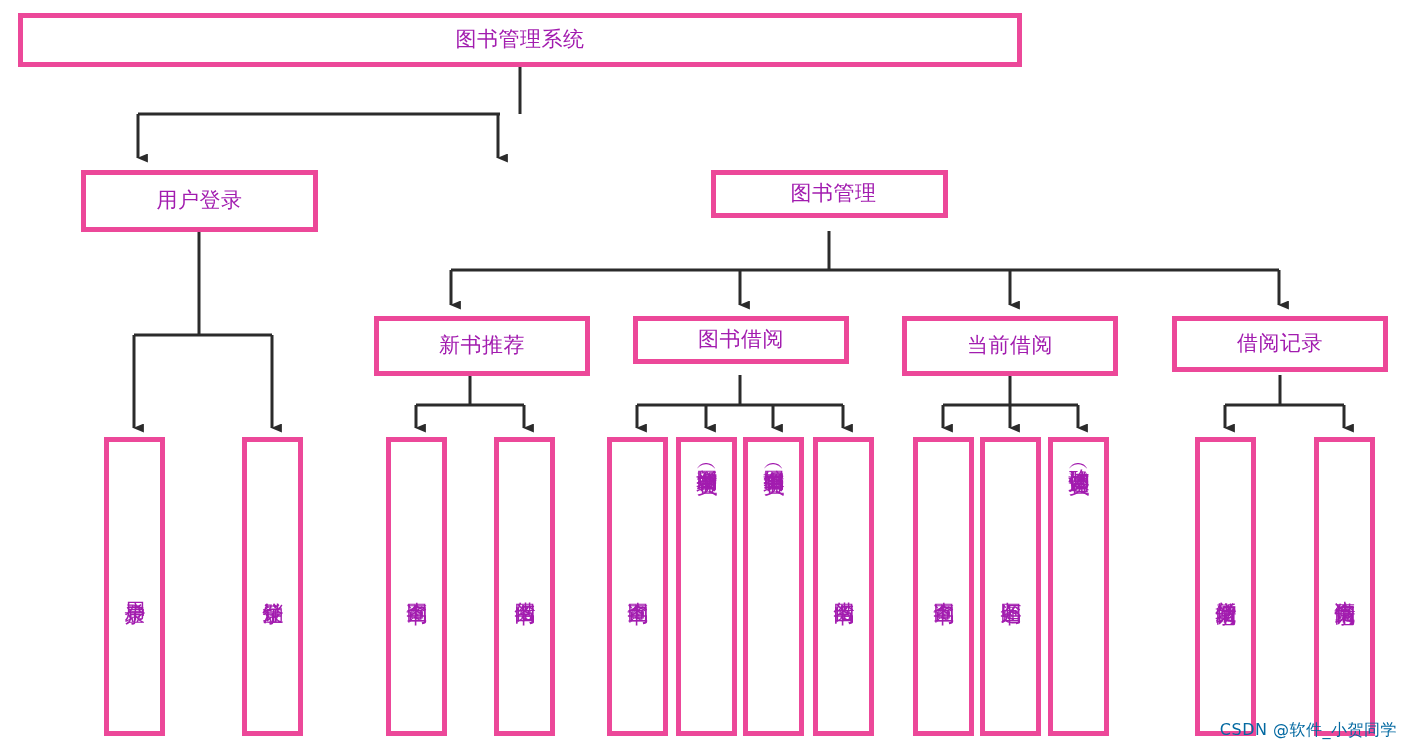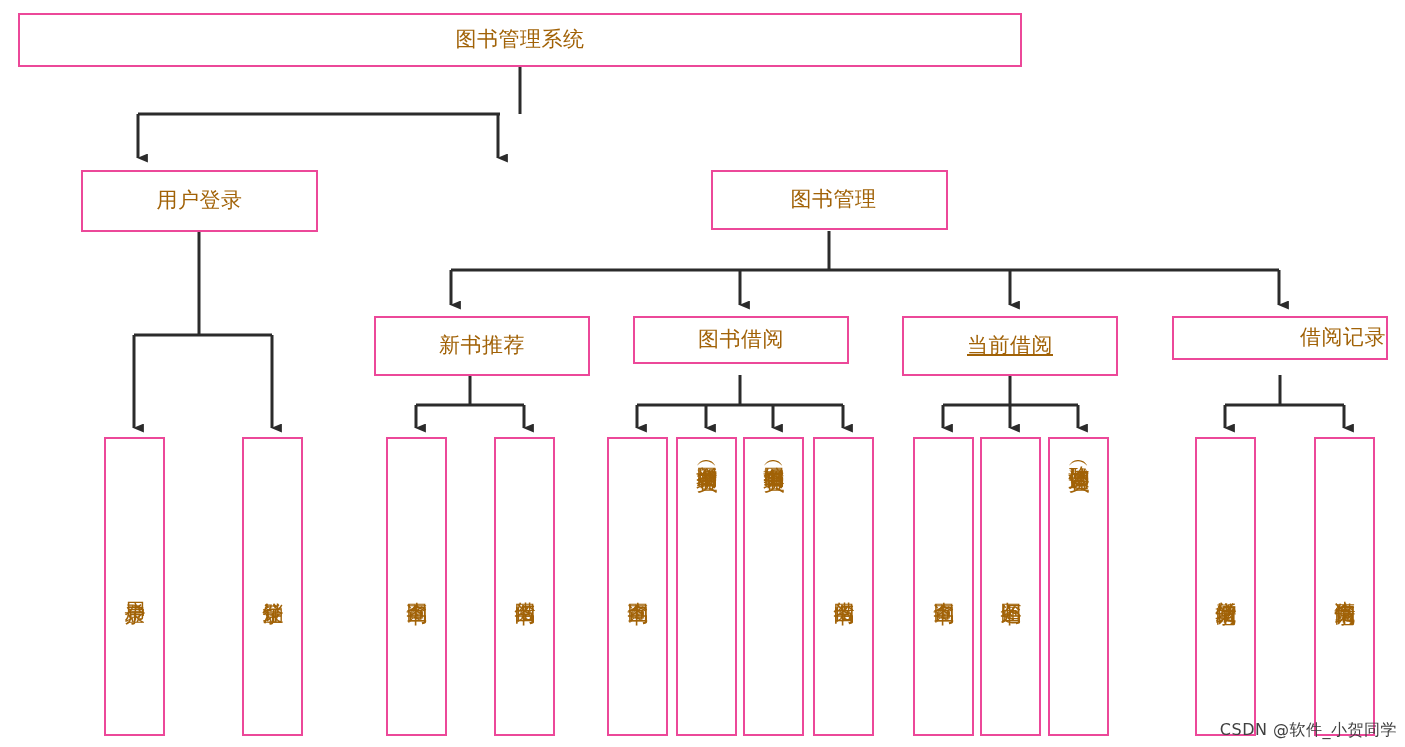--- a/index.html
+++ b/index.html
@@ -20,26 +20,26 @@
   #wires {
     position: absolute;
     left: 0;
     top: 0;
     width: 1405px;
     height: 747px;
   }
   .node {
     position: absolute;
     box-sizing: border-box;
-    border: 2px solid #ec4899;
+    border: 5px solid #ec4899;
     background: #ffffff;
     display: flex;
     align-items: center;
     justify-content: center;
-    color: #a16207;
+    color: #a21caf;
   }
   .node .lbl {
     font-size: 21px;
     line-height: 1.1;
     letter-spacing: 0.5px;
     white-space: nowrap;
   }
   .node.leaf {
     align-items: flex-start;
     justify-content: center;
@@ -55,21 +55,21 @@
   }
   .node.leaf.centered {
     align-items: center;
     padding-top: 0;
   }
   #watermark {
     position: absolute;
     right: 8px;
     bottom: 6px;
     font-size: 16px;
-    color: #404040;
+    color: #0369a1;
     letter-spacing: 0.5px;
     white-space: nowrap;
     pointer-events: none;
   }
 </style>
 </head>
 <body>
 
 <div id="canvas">
 
@@ -124,34 +124,34 @@
     </g>
   </svg>
 
   <div class="node" style="left:18px; top:13px; width:1004px; height:54px;">
     <span class="lbl">图书管理系统</span>
   </div>
 
   <div class="node" style="left:81px; top:170px; width:237px; height:62px;">
     <span class="lbl">用户登录</span>
   </div>
-  <div class="node" style="left:711px; top:170px; width:237px; height:60px;padding-left:8px;">
+  <div class="node" style="left:711px; top:170px; width:237px; height:48px;padding-left:8px;">
     <span class="lbl">图书管理</span>
   </div>
 
   <div class="node" style="left:374px; top:316px; width:216px; height:60px;">
     <span class="lbl">新书推荐</span>
   </div>
   <div class="node" style="left:633px; top:316px; width:216px; height:48px;">
     <span class="lbl">图书借阅</span>
   </div>
-  <div class="node" style="left:902px; top:316px; width:216px; height:60px;text-decoration:underline;">
+  <div class="node" style="left:902px; top:316px; width:216px; height:60px;">
     <span class="lbl">当前借阅</span>
   </div>
-  <div class="node" style="left:1172px; top:316px; width:216px; height:44px;justify-content:flex-end;">
+  <div class="node" style="left:1172px; top:316px; width:216px; height:56px;">
     <span class="lbl">借阅记录</span>
   </div>
 
   <div class="node leaf centered" style="left:104px; top:437px; width:61px; height:299px;">
     <span class="lbl">用户登录</span>
   </div>
   <div class="node leaf centered" style="left:242px; top:437px; width:61px; height:299px;">
     <span class="lbl">注销登录</span>
   </div>
 

